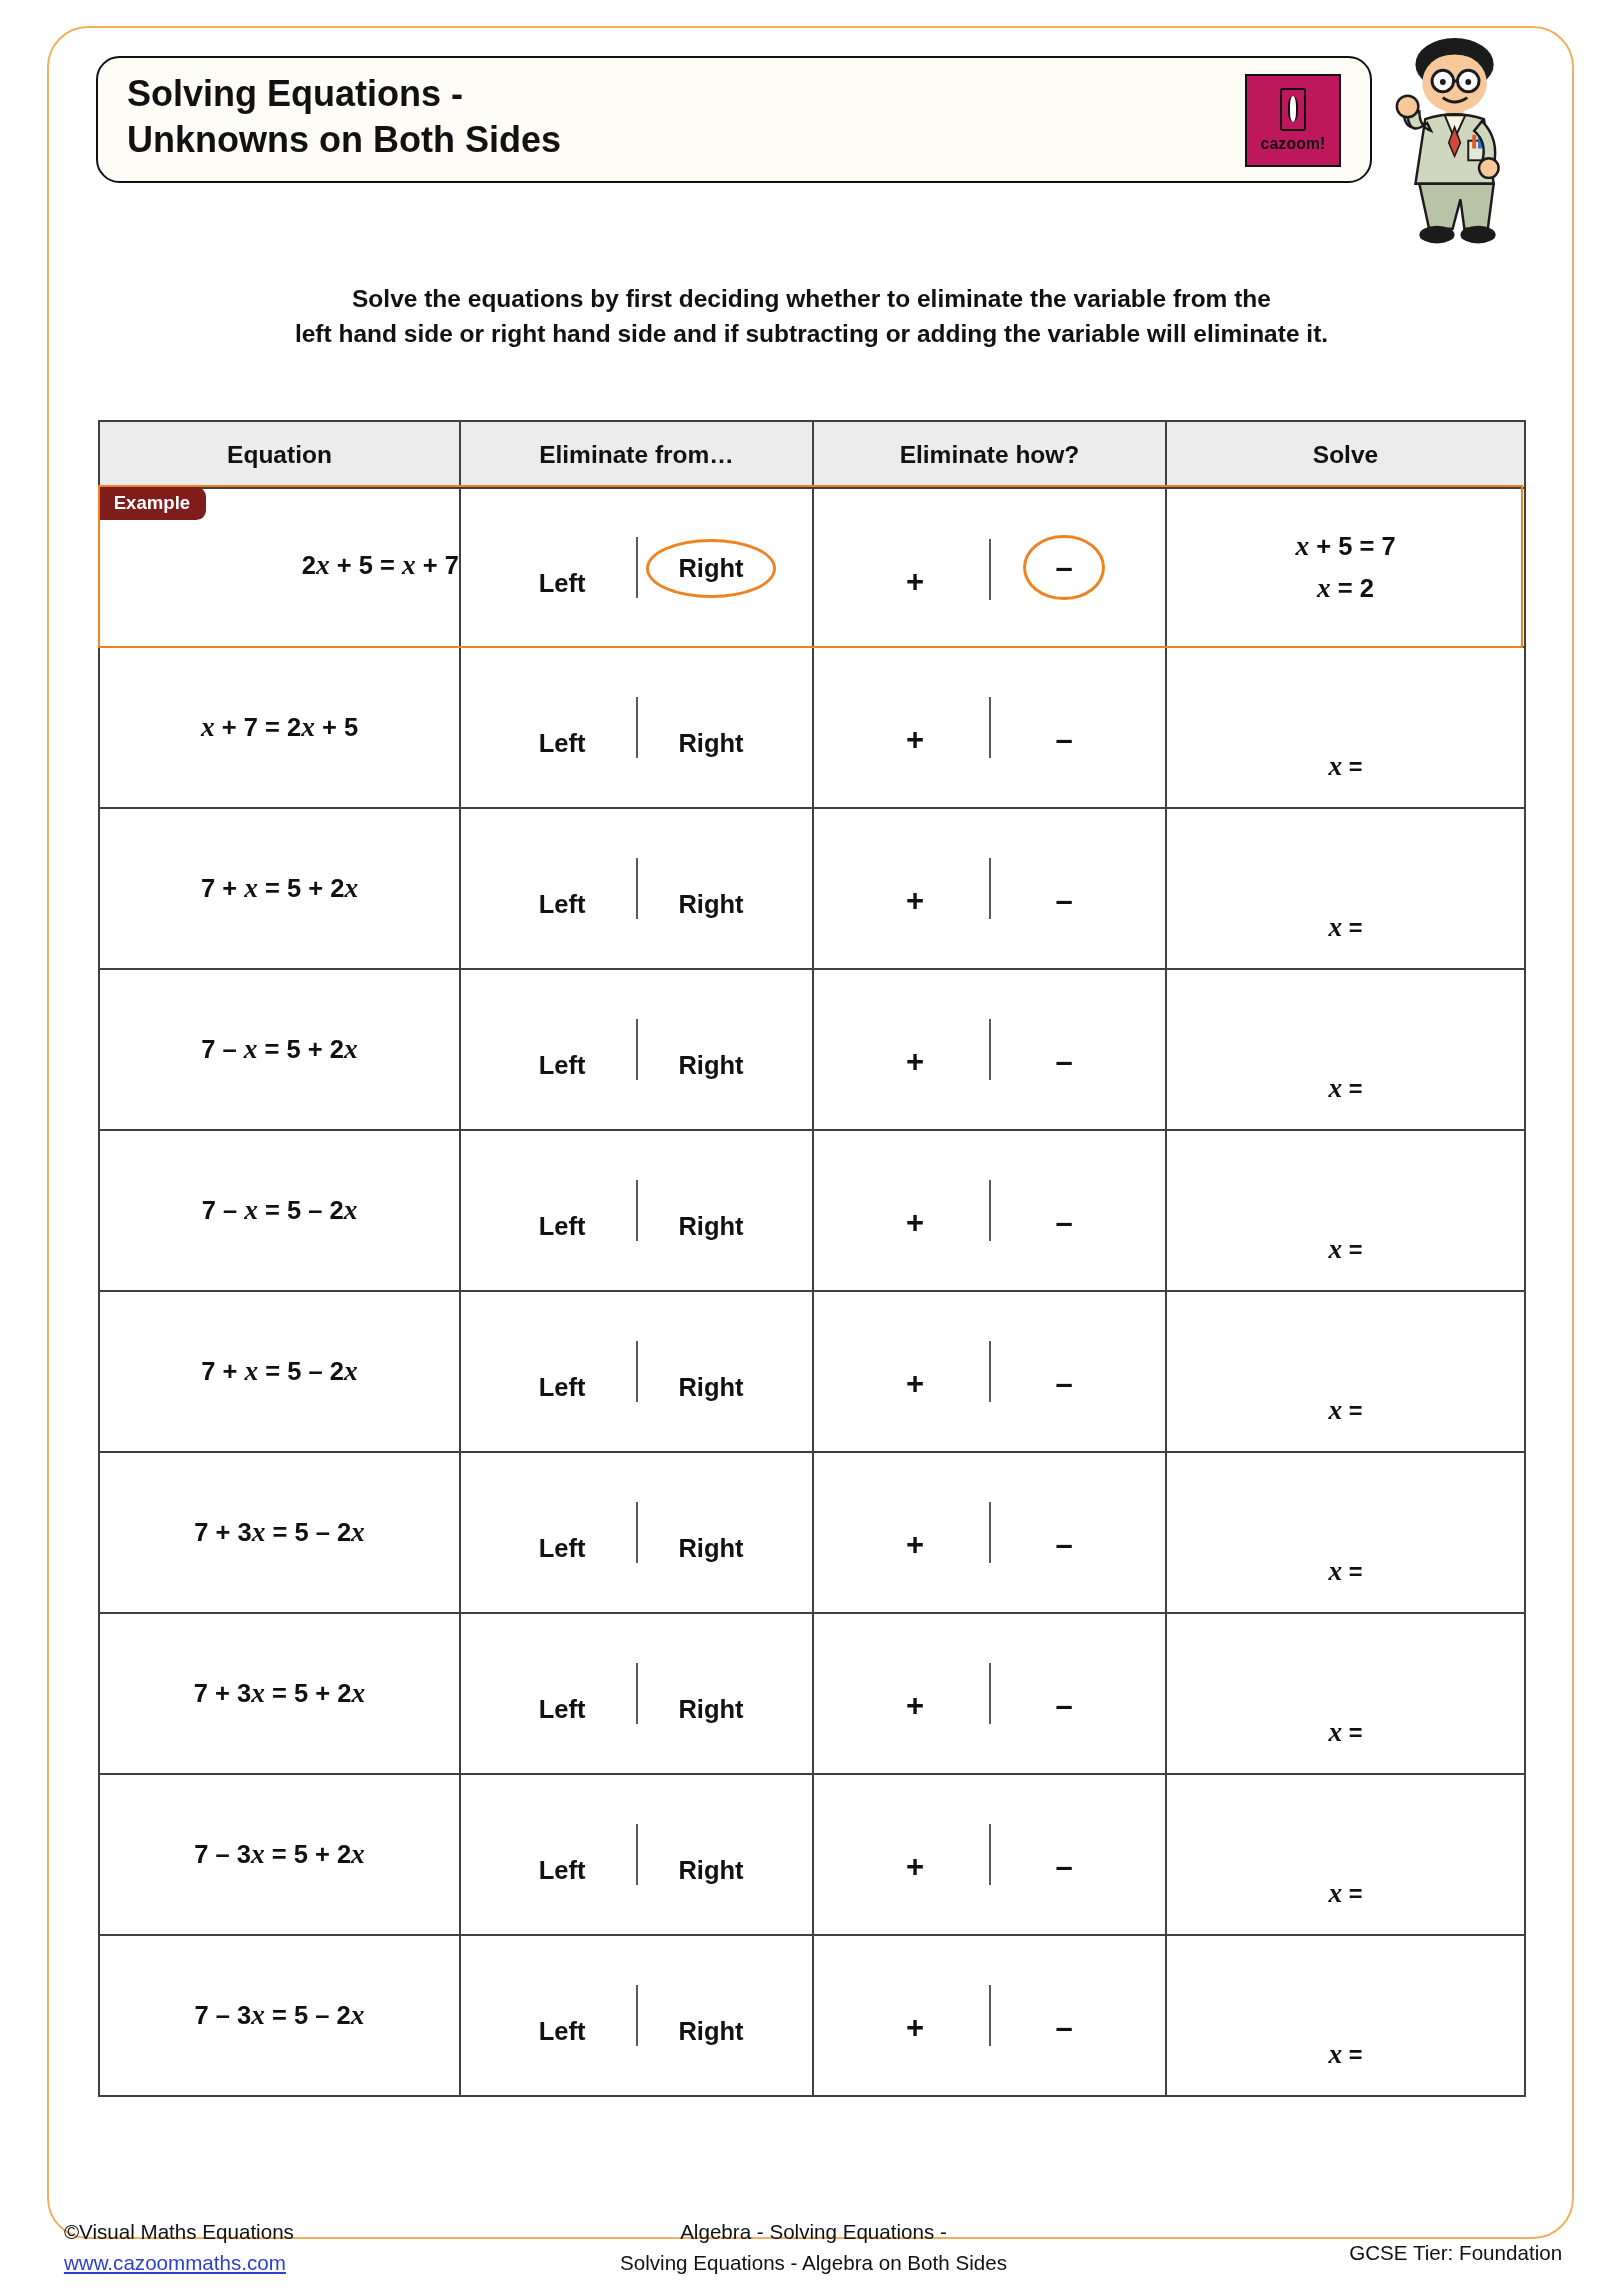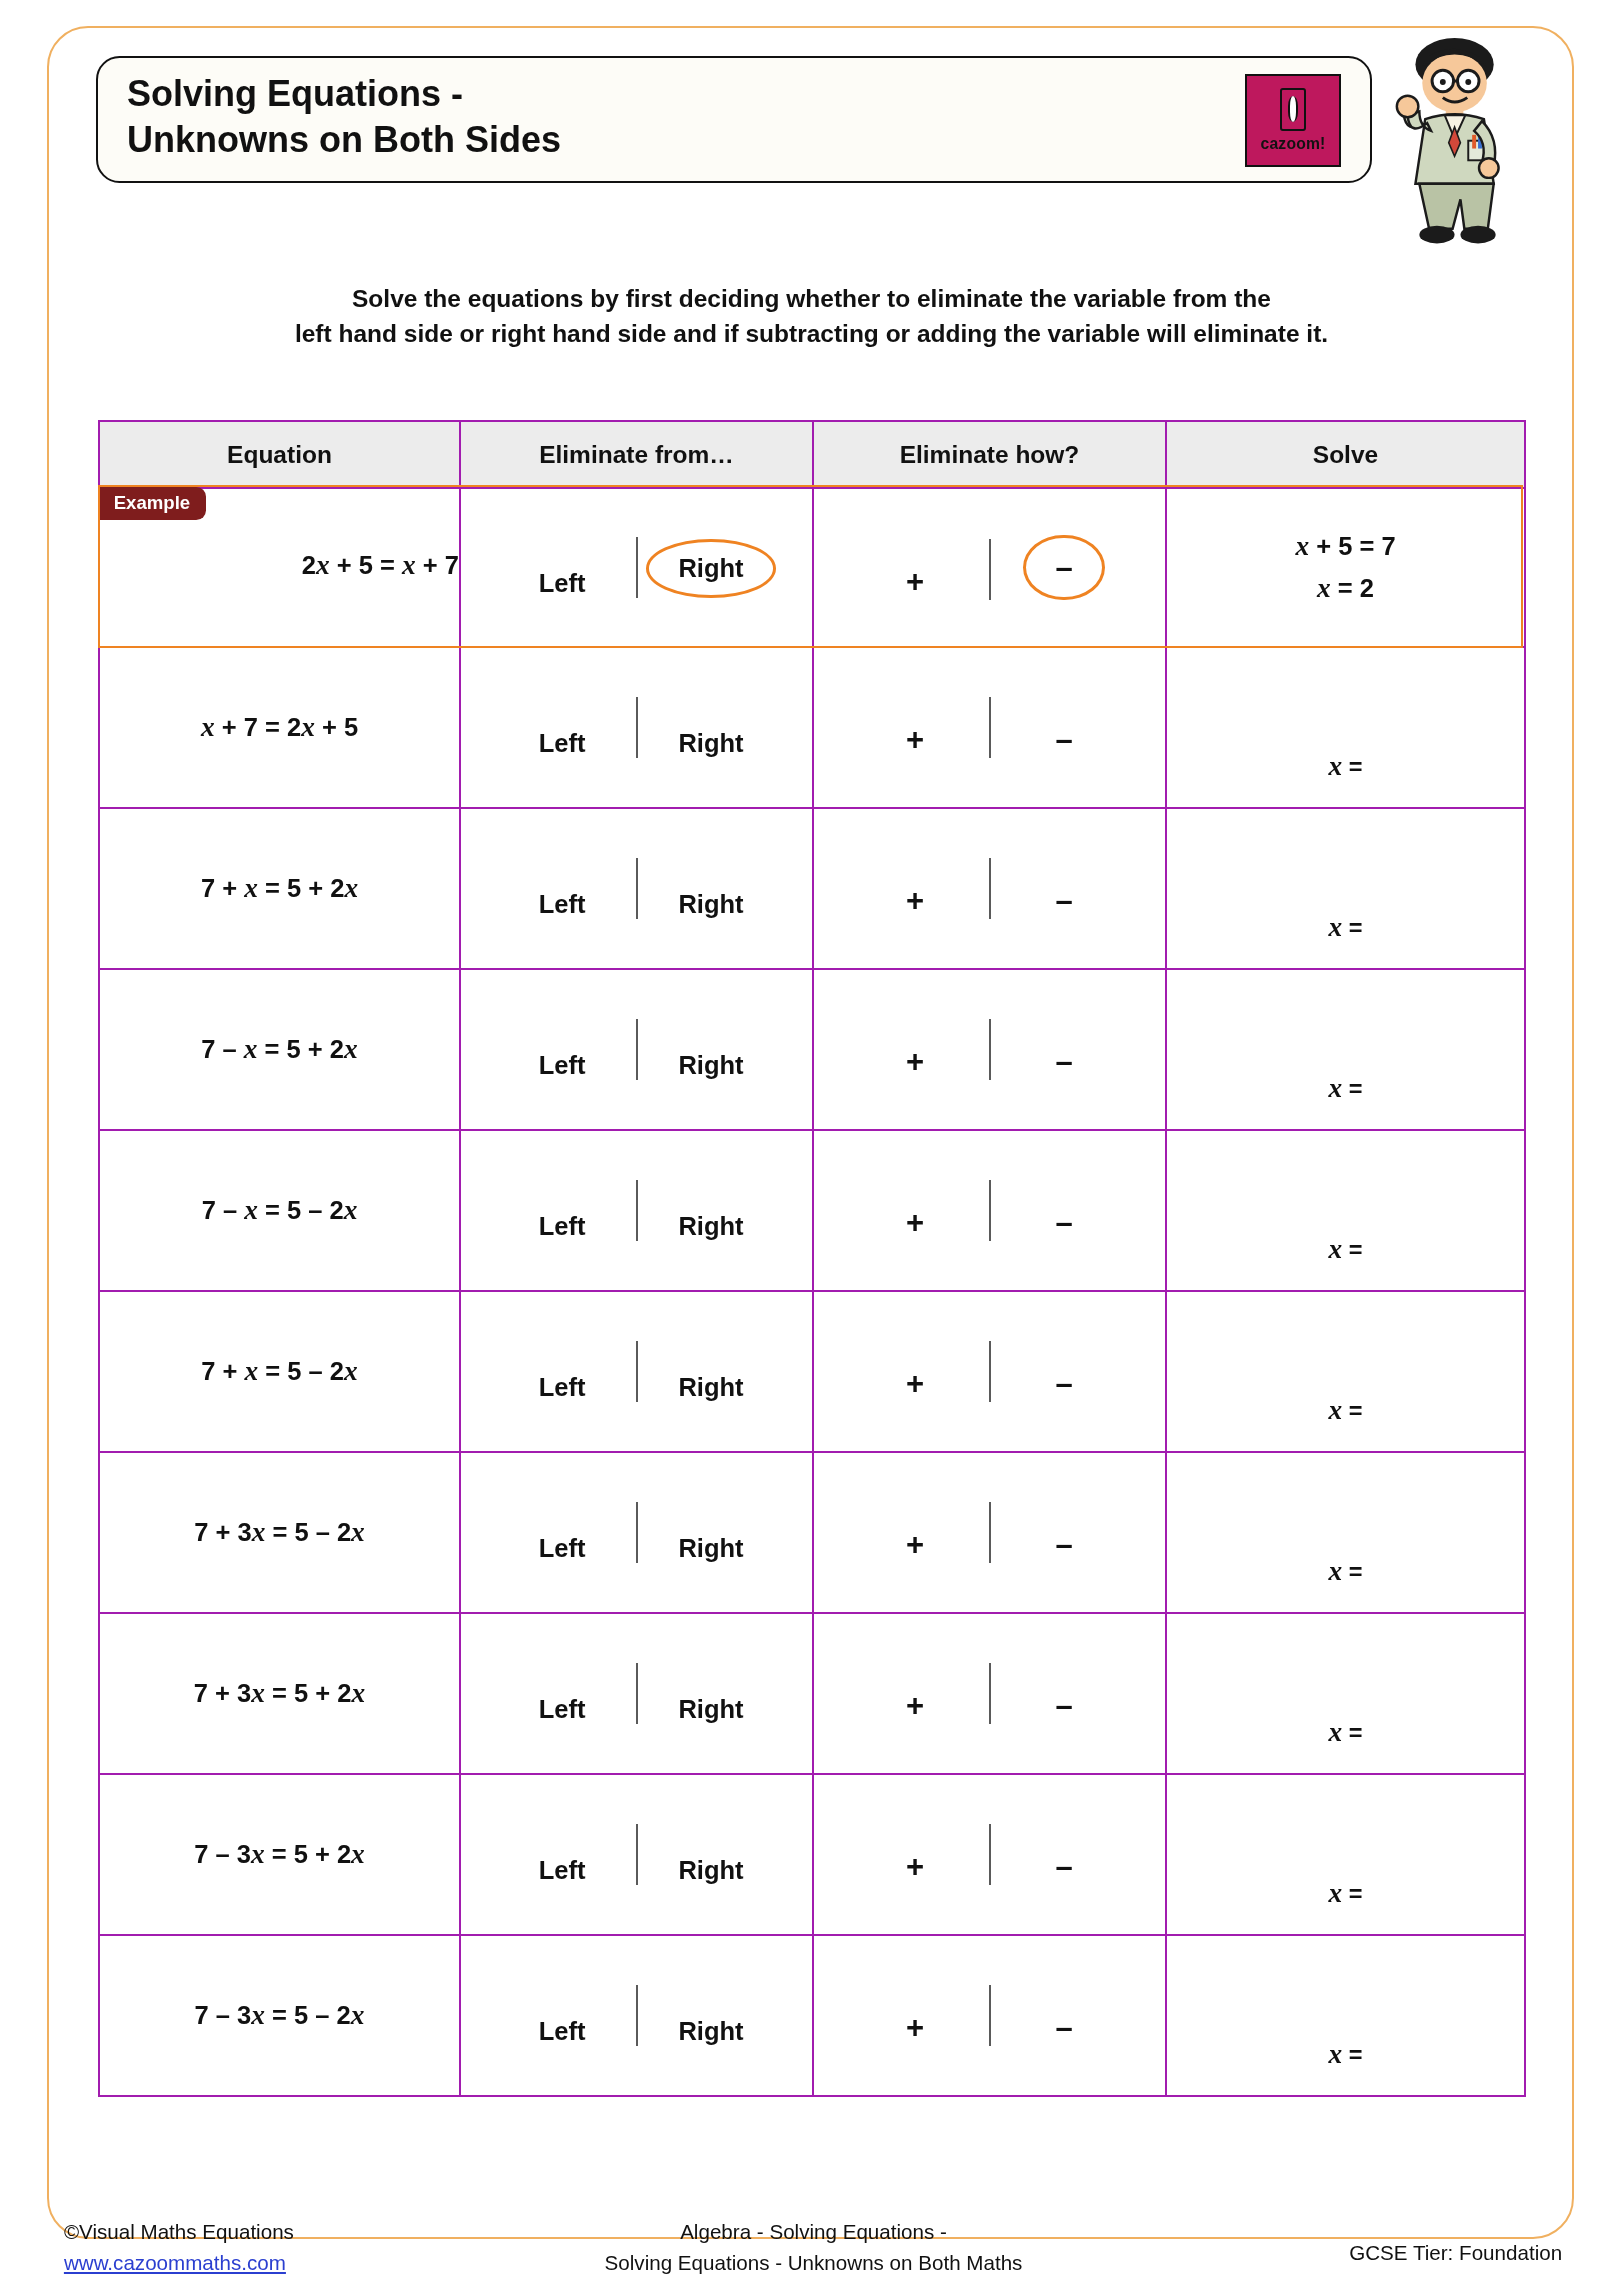--- a/index.html
+++ b/index.html
@@ -133,21 +133,21 @@
   
   .tbl {
     position: absolute;
     left: 98px;
     top: 420px;
     width: 1425px;
     border-collapse: collapse;
     table-layout: fixed;
   }
   .tbl td, .tbl th {
-    border: 2px solid #a21caf;
+    border: 2px solid #404040;
     box-sizing: border-box;
     padding: 12px;
   }
   .tbl thead th {
     background: #ececec;
     height: 67px;
     font-size: 24.5px;
     font-weight: bold;
     color: #111;
   }
@@ -594,18 +594,18 @@
   </table>
 
   <div class="example-outline"></div>
 
   <div class="footer">
     <div class="footer-left">
       <div>©Visual Maths Equations</div>
       <a class="footer-link" href="#">www.cazoommaths.com</a>
     </div>
     <div class="footer-center">Algebra - Solving Equations -
-Solving Equations - Unknowns on Both Maths</div>
+Solving Equations - Algebra on Both Sides</div>
     <div class="footer-right">GCSE Tier: Foundation</div>
   </div>
 
 </div>
 
 
 </body></html>

